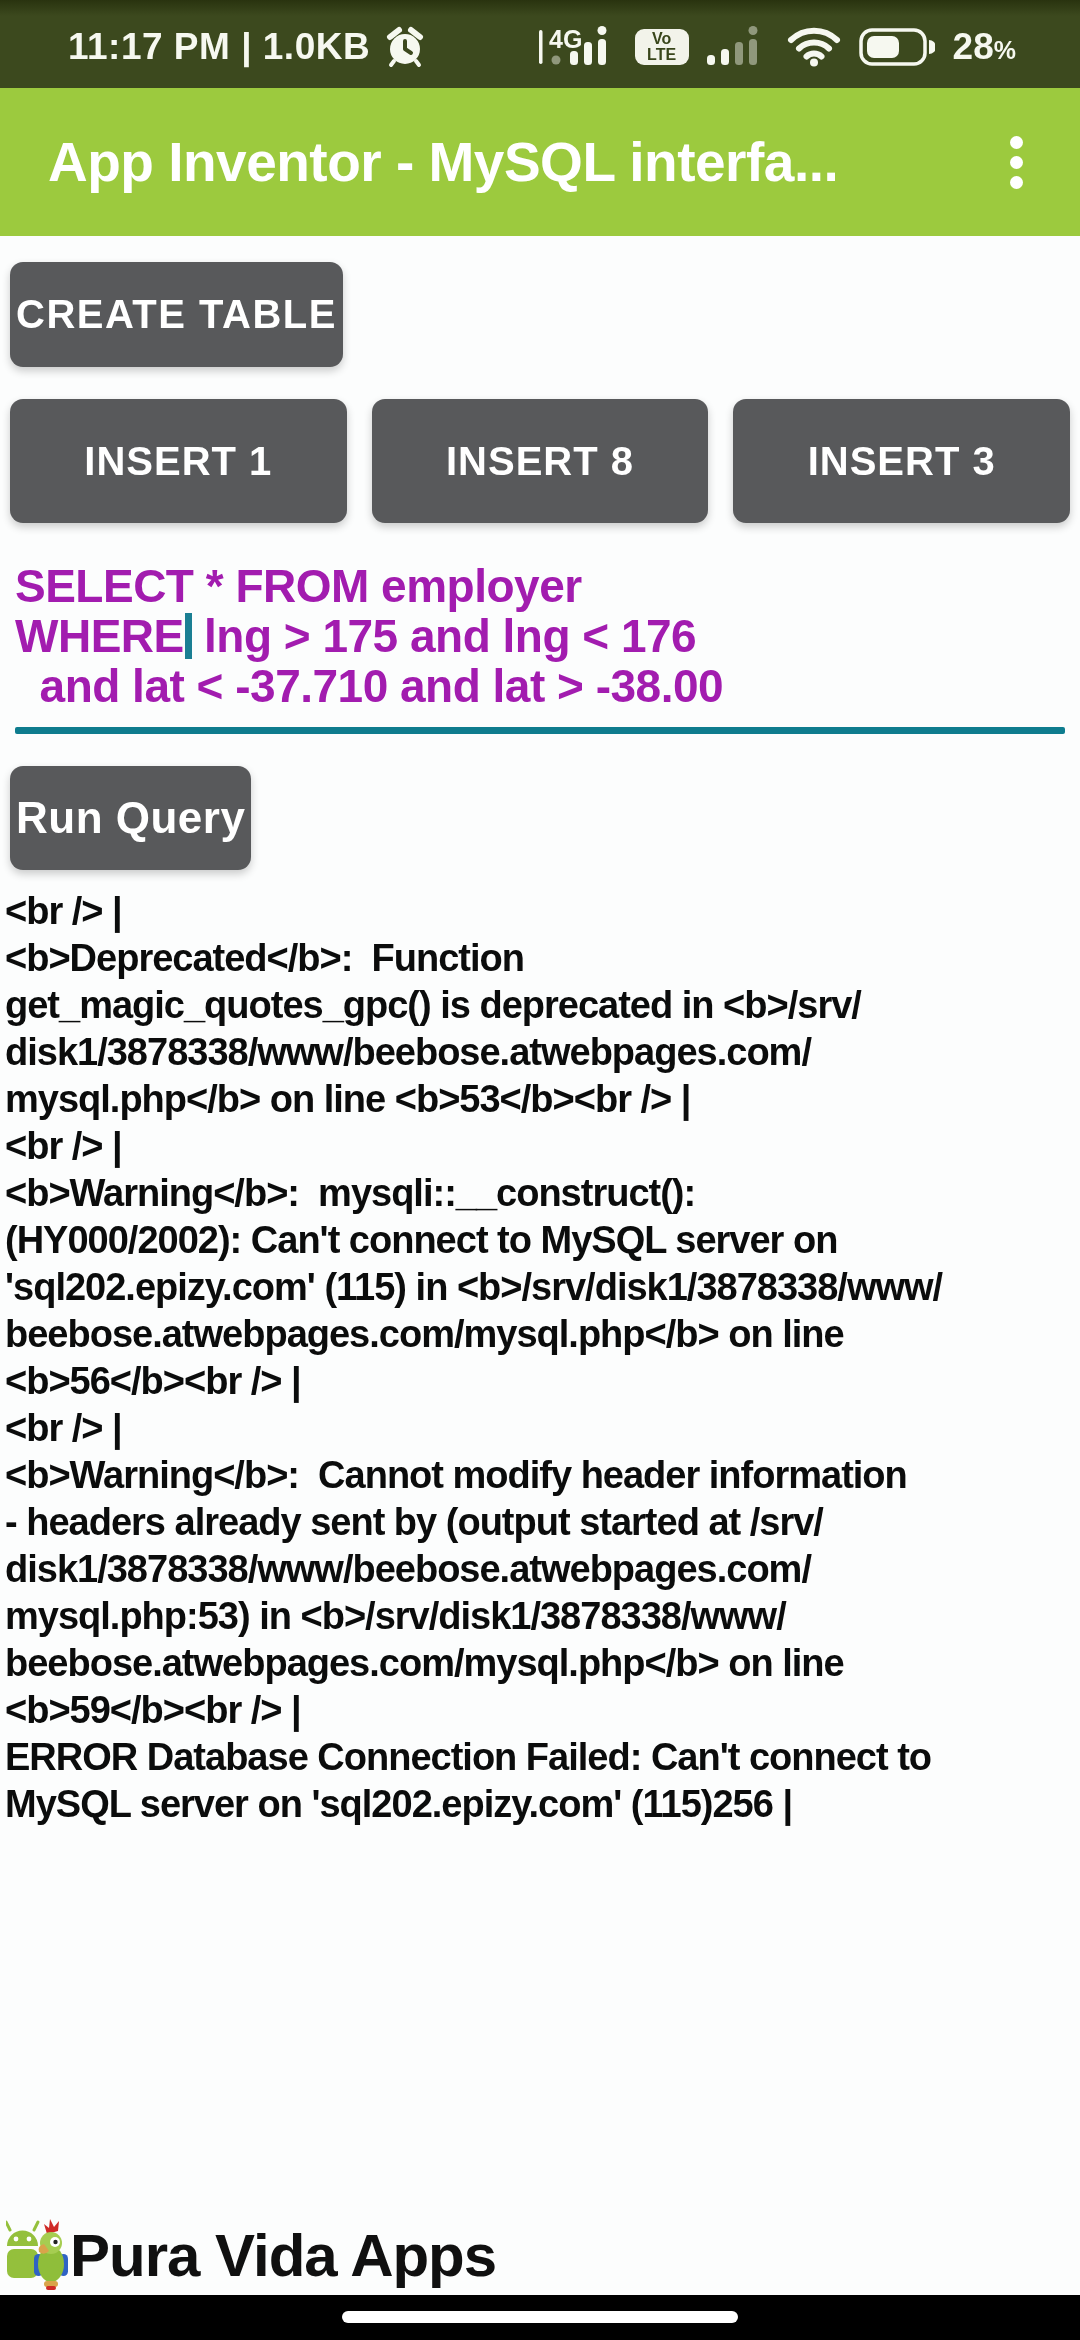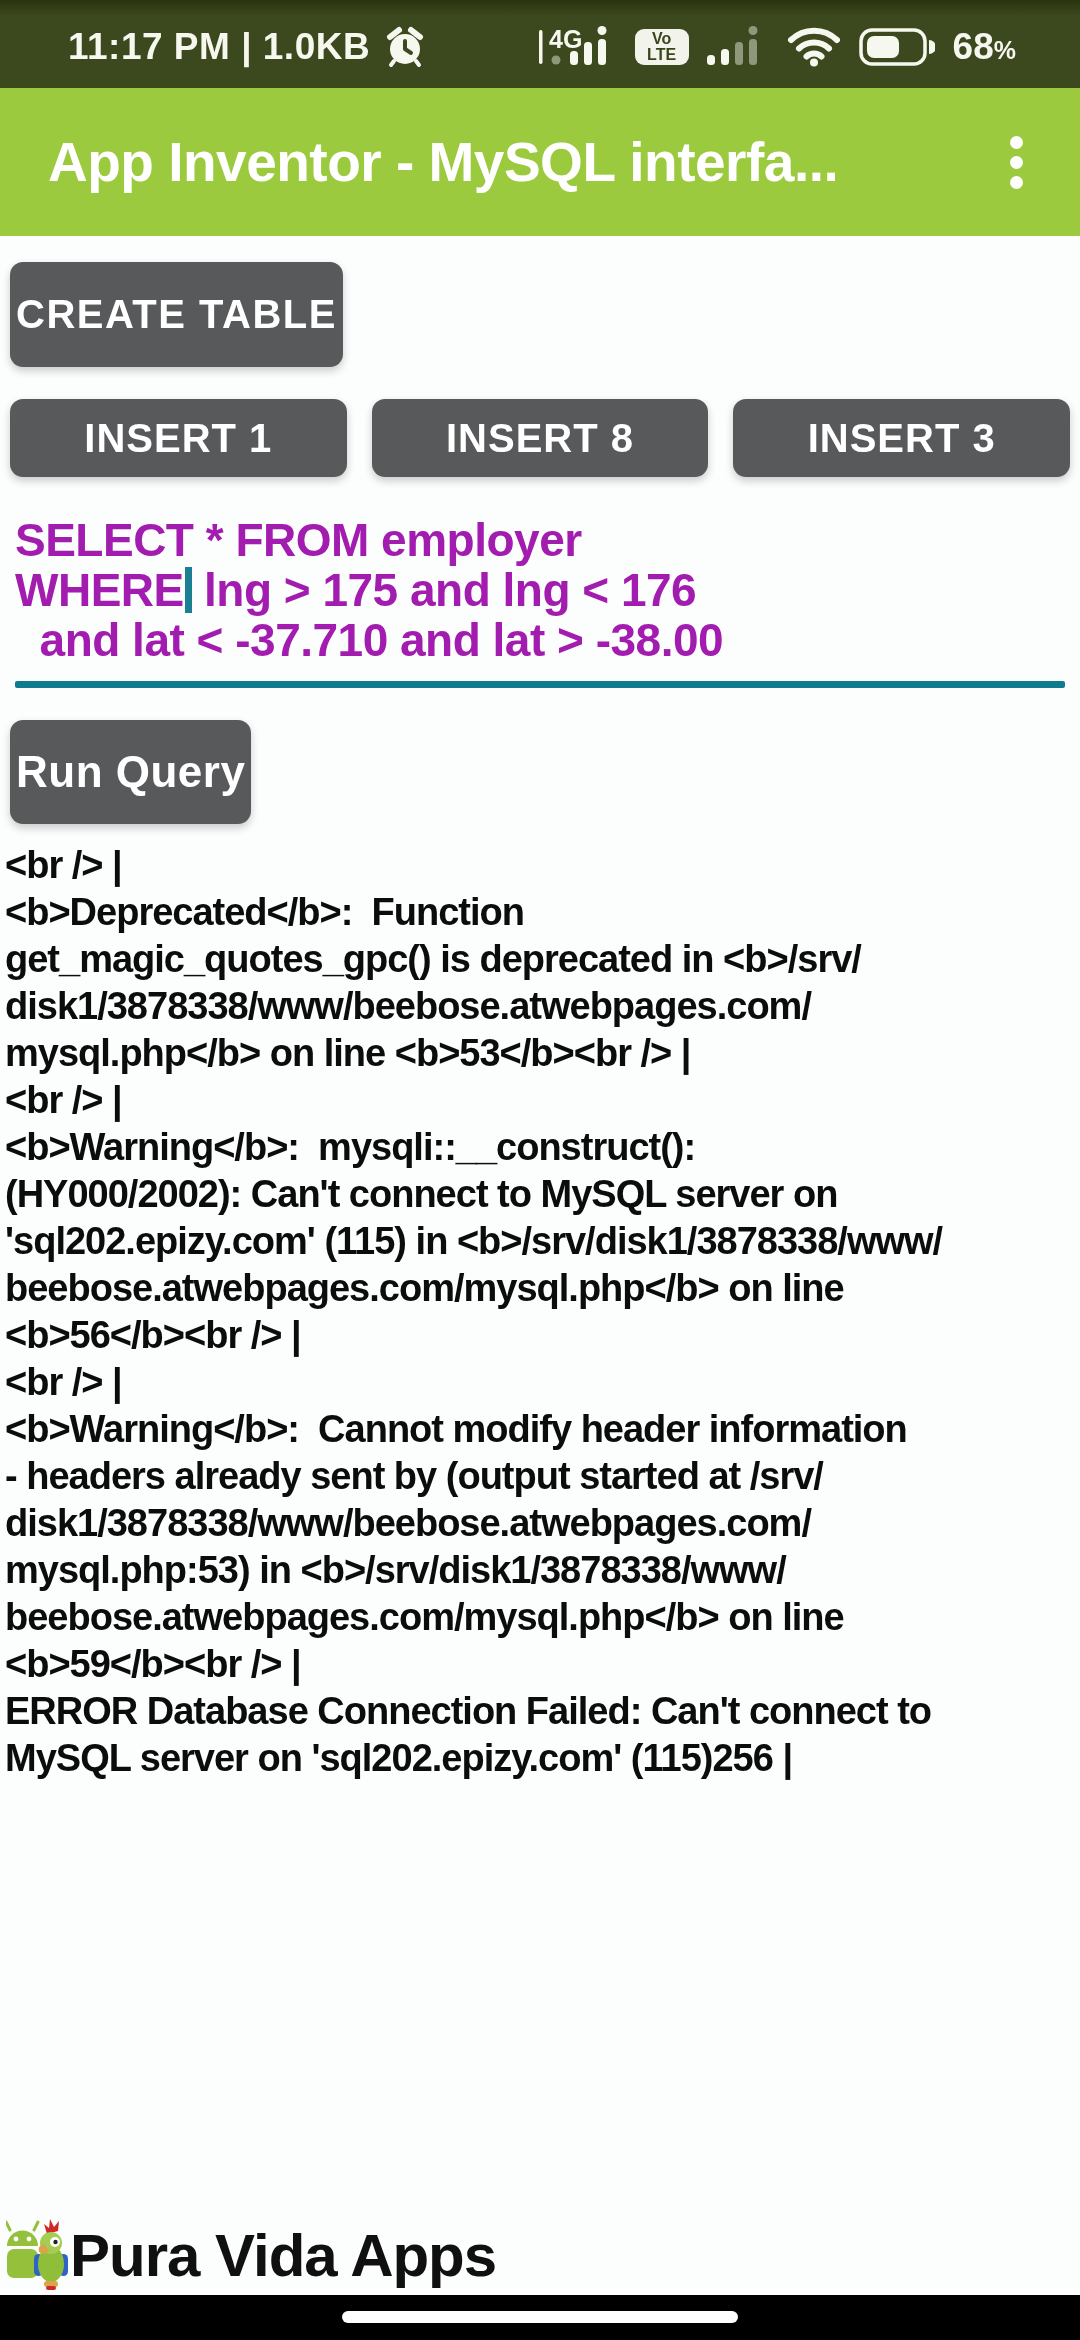--- a/index.html
+++ b/index.html
@@ -51,21 +51,21 @@
   .content{padding-top:26px;}
   .btn{
     background:#58595b;color:#fff;border:none;border-radius:13px;
     font-family:"Liberation Sans",sans-serif;font-weight:700;
     box-shadow:0 4px 8px rgba(0,0,0,0.20);
     display:flex;align-items:center;justify-content:center;
     cursor:pointer;
   }
   .btn-create{height:105px;margin:0 10px;font-size:40px;letter-spacing:1.5px;}
   .btn-row{display:flex;gap:25px;margin:32px 10px 0;}
-  .btn-row .btn{flex:1;height:78px;font-size:40px;letter-spacing:1px;}
+  .btn-row .btn{flex:1;height:124px;font-size:40px;letter-spacing:1px;}
   .btn-run{height:104px;margin:32px 10px 0;font-size:44px;letter-spacing:0.5px;}
 
   .sql-input{margin:38px 15px 0;cursor:text;}
   .sql-line{
     font-size:46px;line-height:50px;font-weight:700;color:#a21caf;
     white-space:pre;letter-spacing:-0.5px;
   }
   .cursor{
     display:inline-block;width:7px;height:46px;background:#1a7f93;
     vertical-align:-7px;margin-left:1px;
@@ -134,21 +134,21 @@
         <path d="M4 13 A 33 33 0 0 1 50 13" stroke="#f6f8f0" stroke-width="6" fill="none" stroke-linecap="round"></path>
         <path d="M12 21.5 A 22 22 0 0 1 42 21.5" stroke="#f6f8f0" stroke-width="6" fill="none" stroke-linecap="round"></path>
         <path d="M19.5 29.5 A 11 11 0 0 1 34.5 29.5" stroke="#f6f8f0" stroke-width="6" fill="none" stroke-linecap="round"></path>
         <circle cx="27" cy="35.5" r="4" fill="#f6f8f0"></circle>
       </svg>
       <svg width="76" height="38" viewBox="0 0 76 38">
         <rect x="2" y="2" width="64" height="34" rx="11" fill="none" stroke="#f6f8f0" stroke-width="3.5"></rect>
         <rect x="8" y="8" width="32" height="22" rx="7" fill="#f6f8f0"></rect>
         <path d="M70 12 a 7 7 0 0 1 0 14 Z" fill="#f6f8f0"></path>
       </svg>
-      <span class="battery-percent"><span>68</span><span class="pct">%</span></span>
+      <span class="battery-percent"><span>28</span><span class="pct">%</span></span>
     </div>
   </header>
 
   <div class="app-bar">
     <h1 class="app-title">App Inventor - MySQL interfa...</h1>
     <div class="kebab">
         <i></i>
         <i></i>
         <i></i>
       </div>

